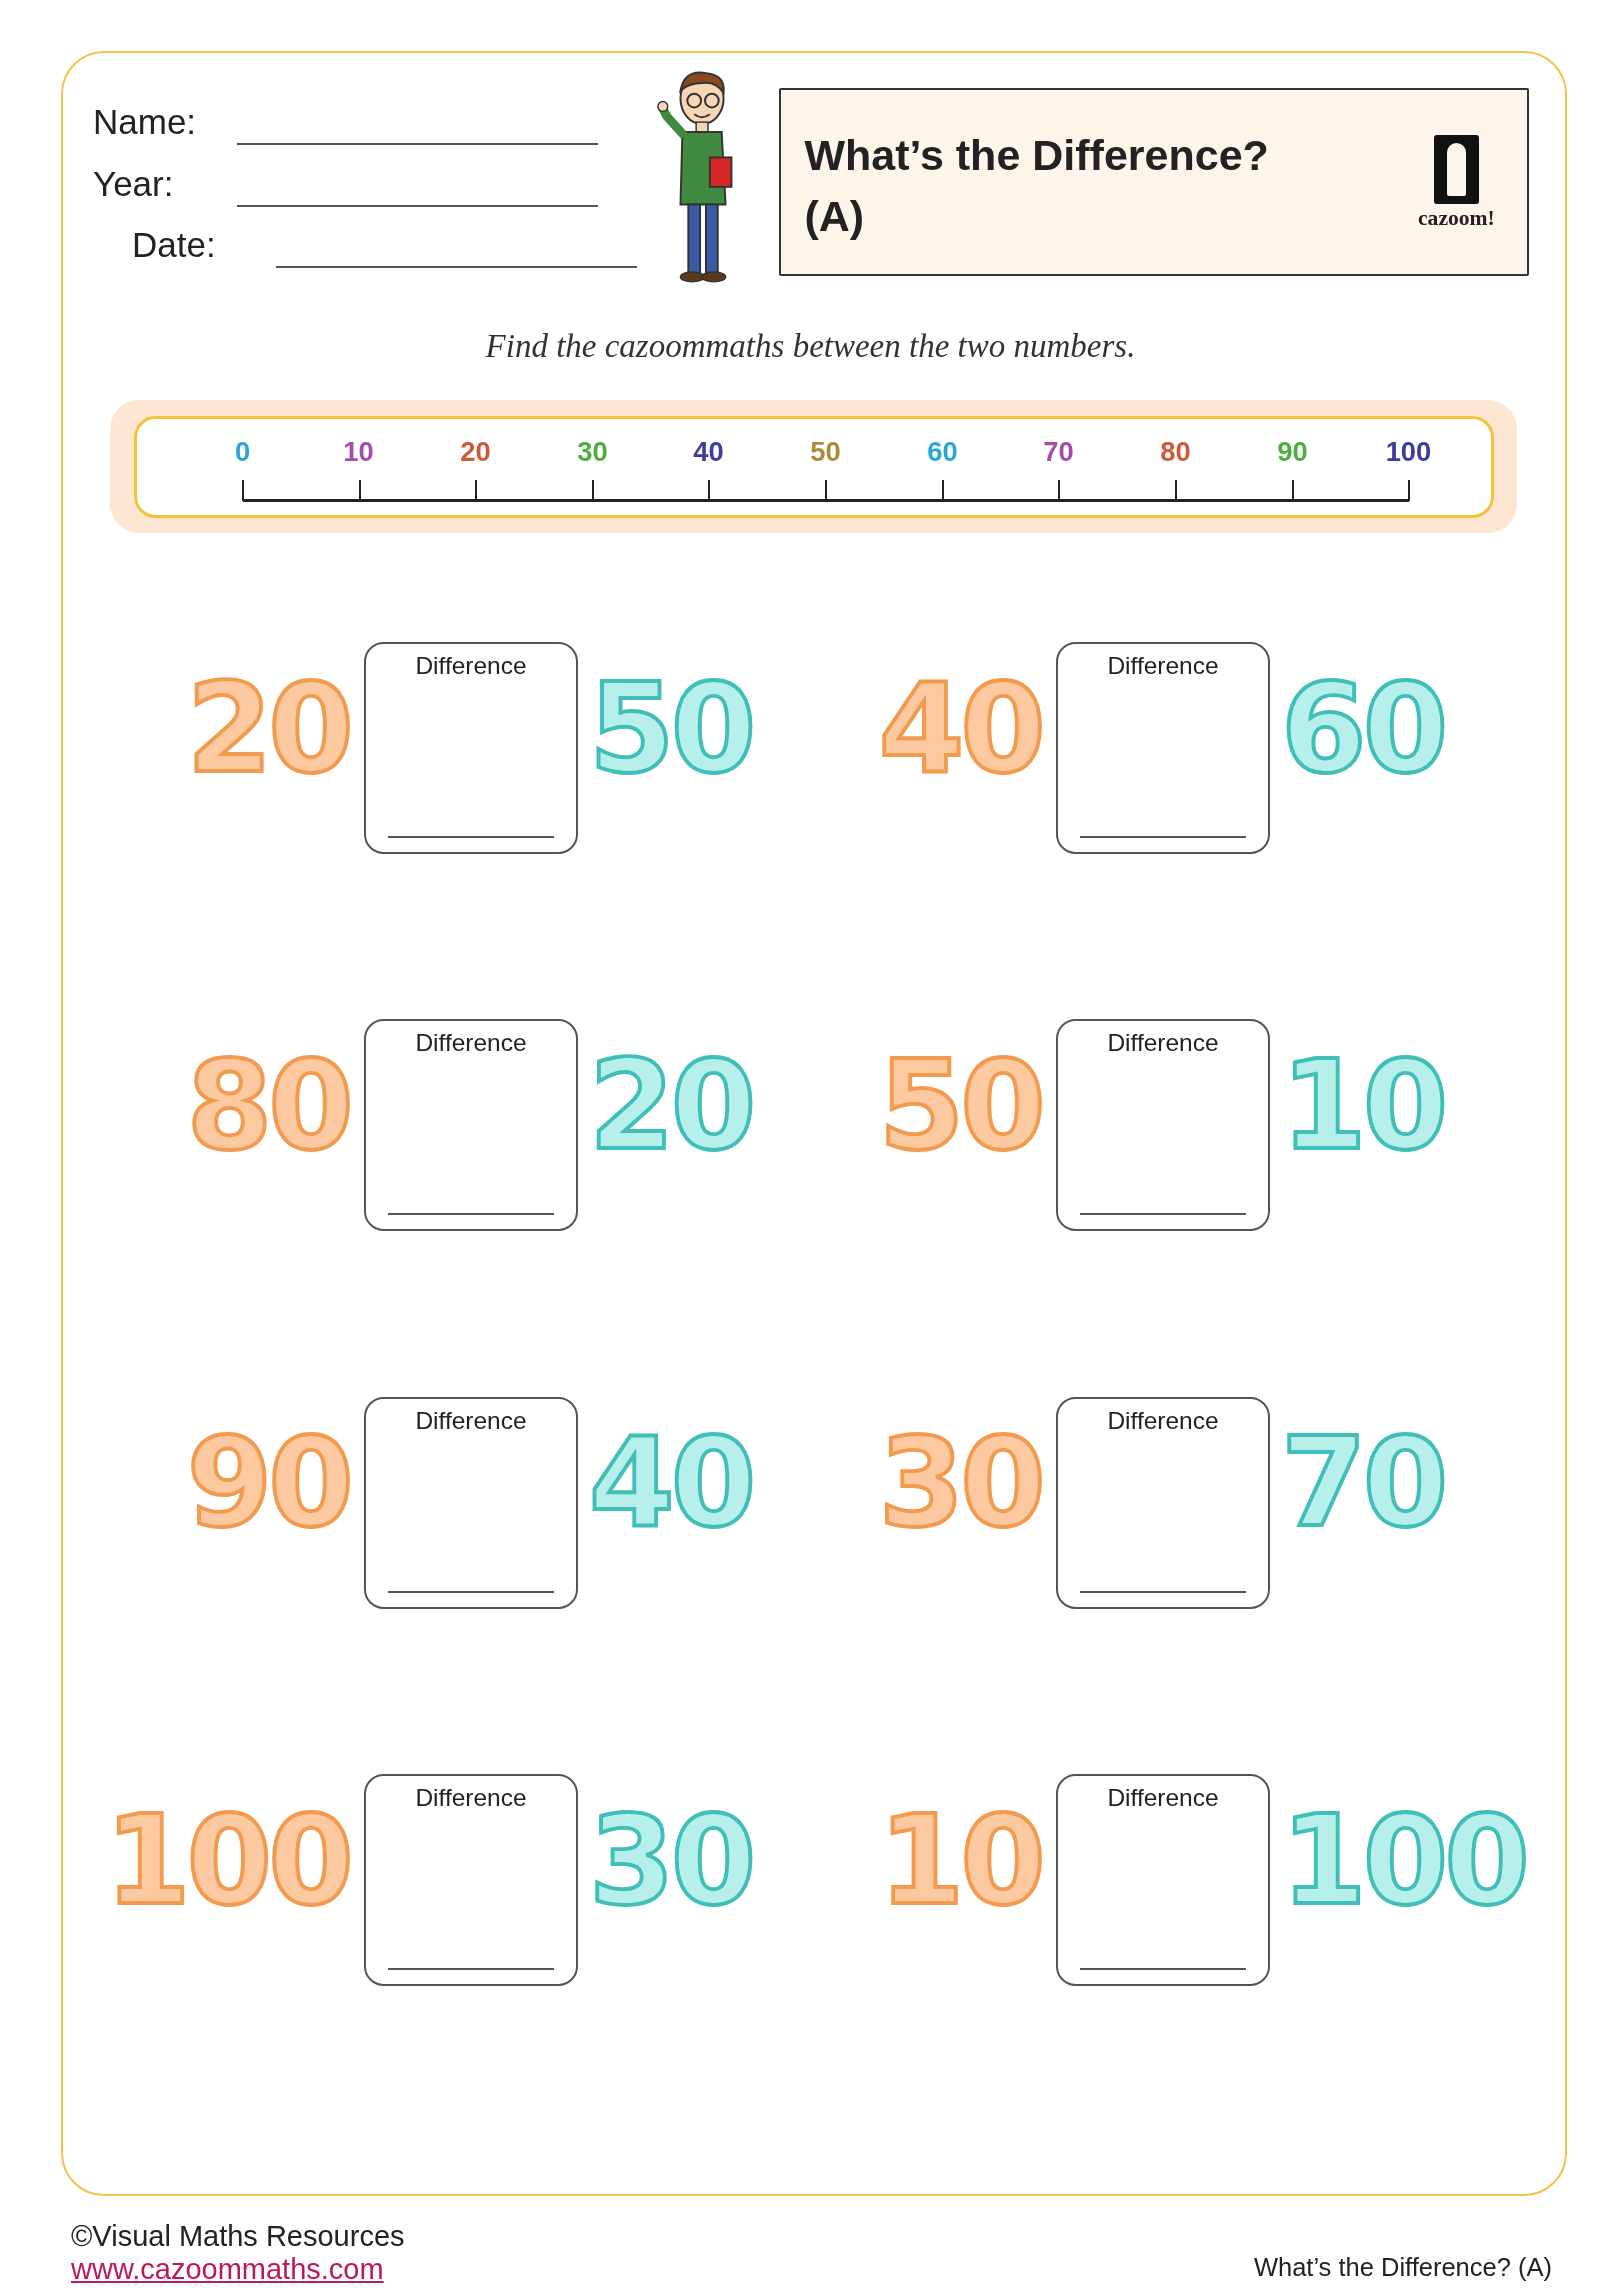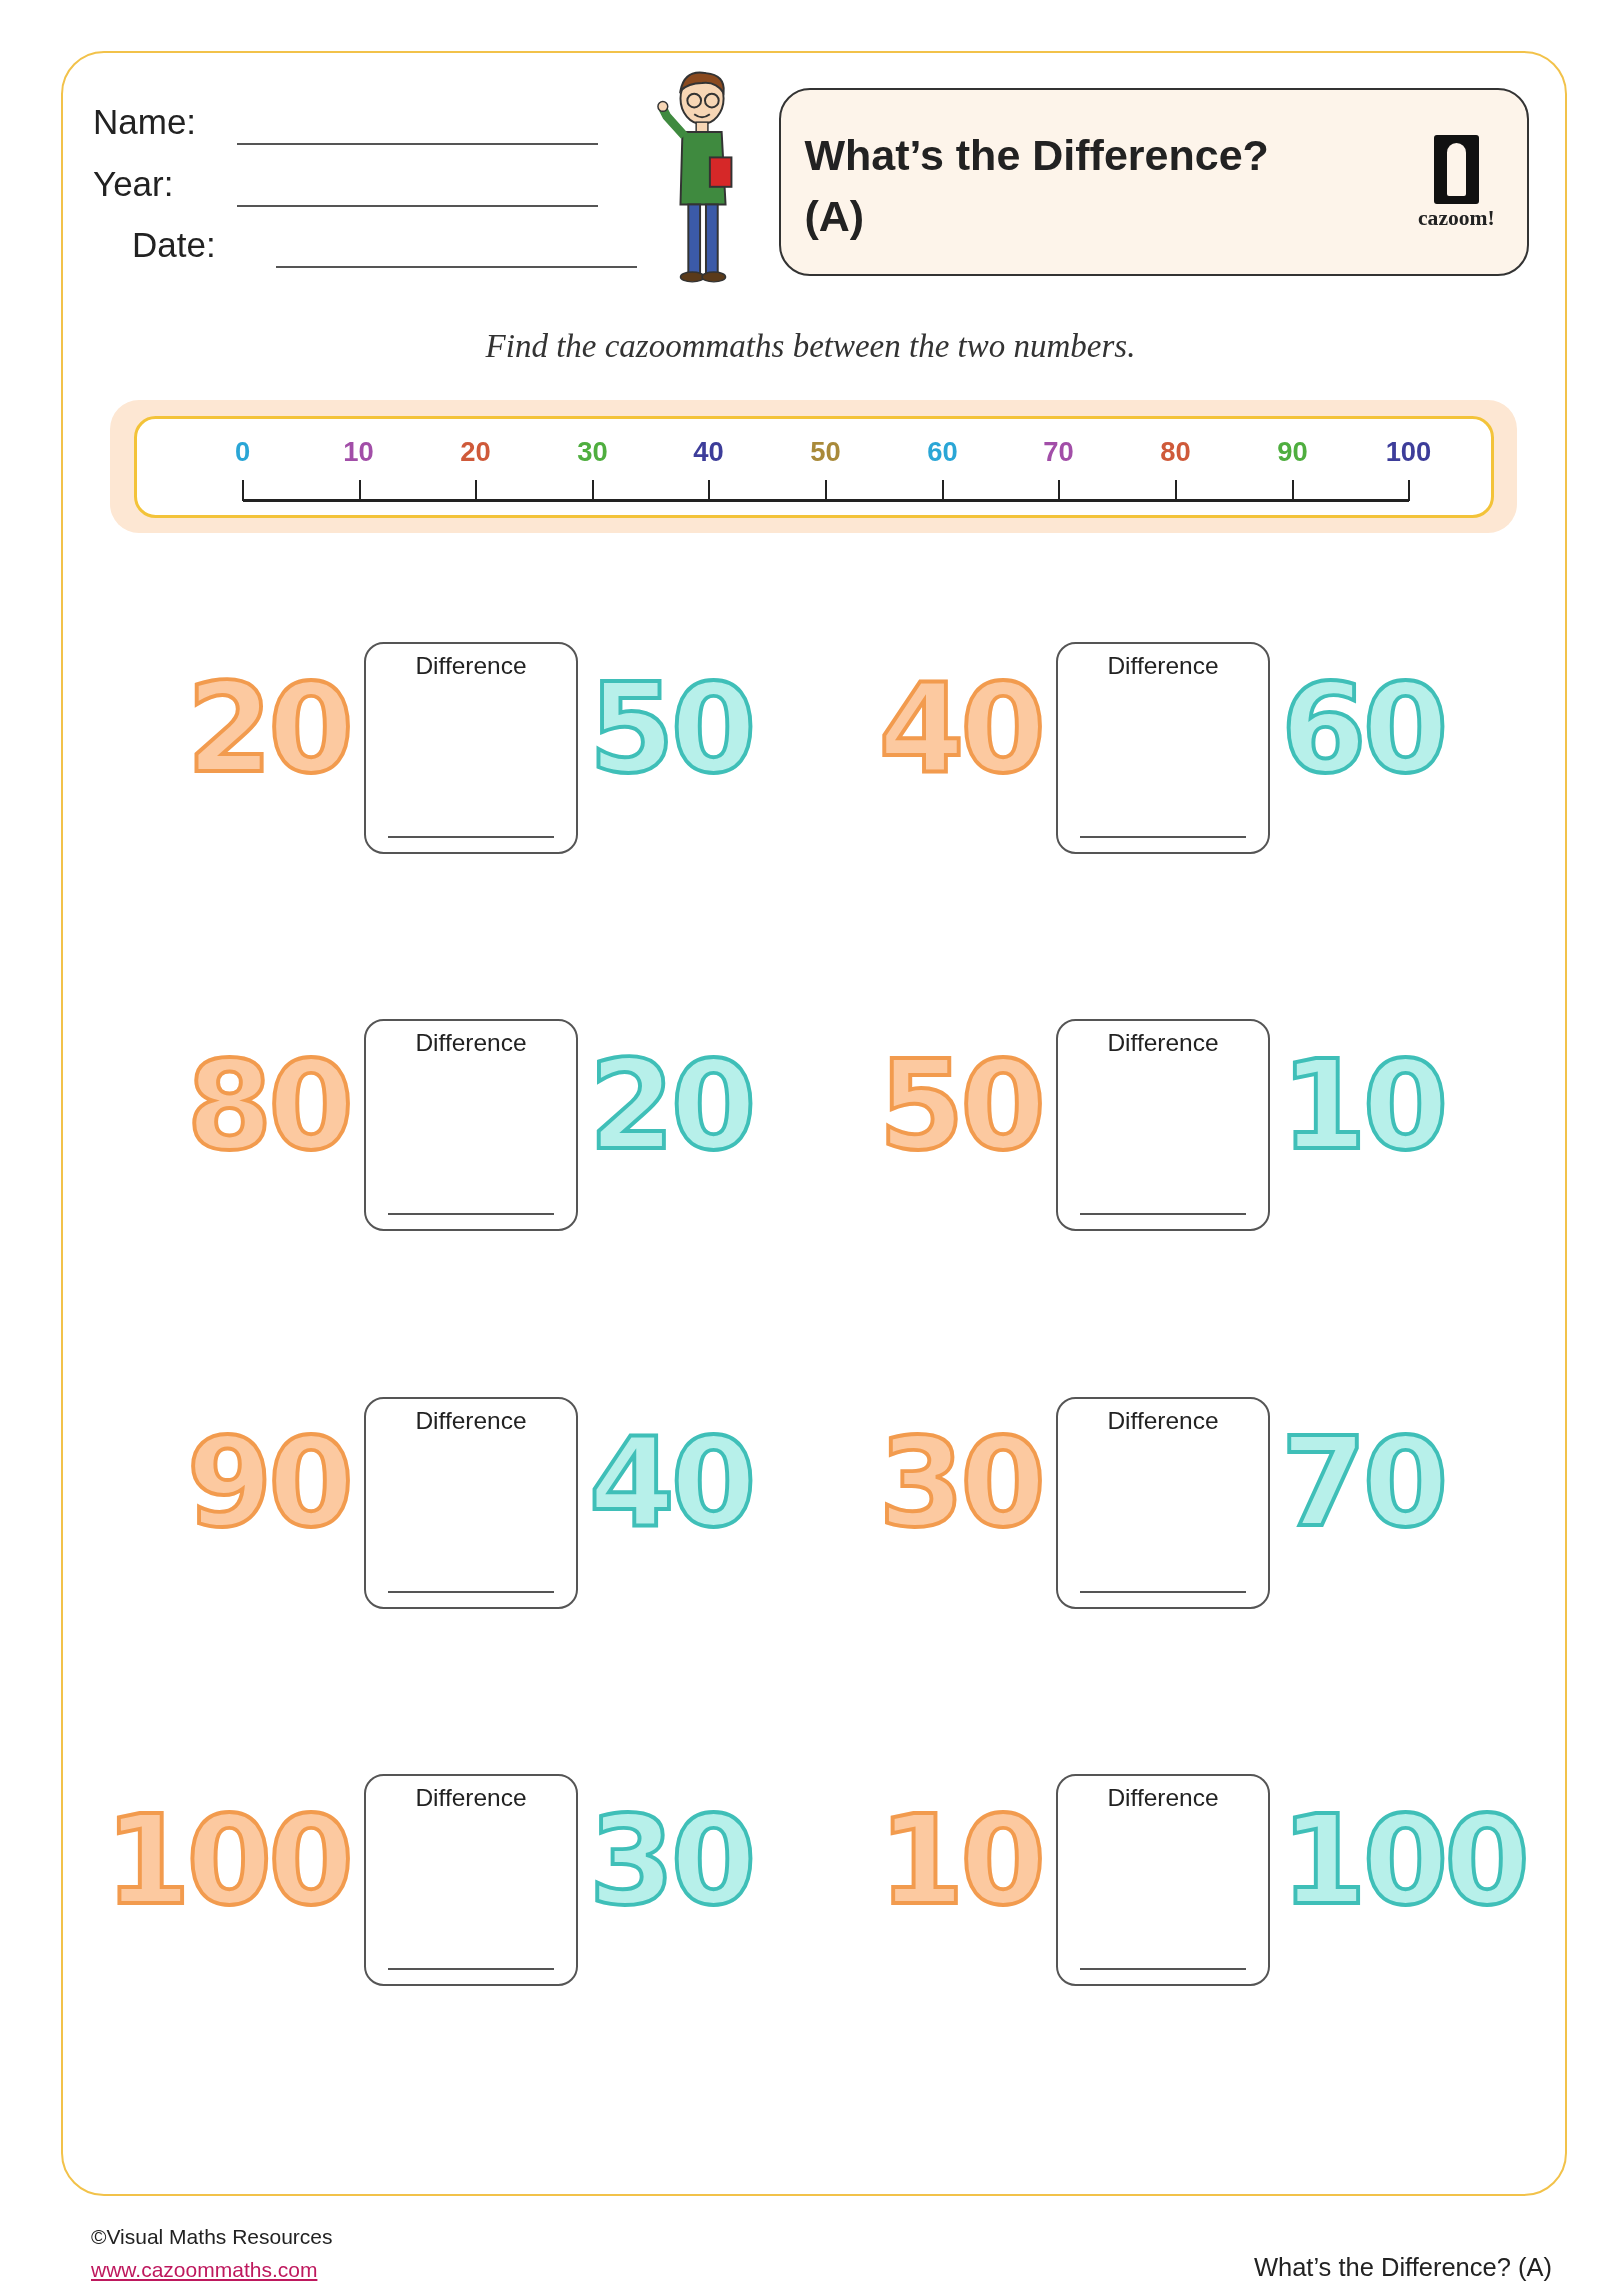--- a/index.html
+++ b/index.html
@@ -1,40 +1,40 @@
 <!DOCTYPE html>
 <html><head>
   <meta charset="utf-8">
   <style>
     html, body { margin: 0; padding: 0; background: #ffffff; }
     body { width: 1621px; height: 2293px; position: relative; overflow: hidden; font-family: "Liberation Sans", sans-serif; color: #222; }
     .page-border { position: absolute; left: 61px; top: 51px; width: 1506px; height: 2145px; border: 2.9px solid #f2c24a; border-radius: 43px; box-sizing: border-box; }
     .field-row { position: absolute; left: 93px; display: flex; align-items: flex-end; }
     .field-label { font-size: 35px; width: 144px; font-family: "Liberation Sans", sans-serif; }
     .field-line { position: absolute; left: 144px; width: 361px; border-bottom: 2px solid #555; }
-    .title-box { position: absolute; left: 779px; top: 88px; width: 750px; height: 188px; border: 2.9px solid #333; border-radius: 31px; background: #fdf4ea; box-sizing: border-box; }
+    .title-box { position: absolute; left: 779px; top: 88px; width: 750px; height: 188px; border: 2.9px solid #333; border-radius: 2px; background: #fdf4ea; box-sizing: border-box; }
     .title-text { position: absolute; left: 23.5px; top: 35px; font-size: 43px; font-weight: bold; line-height: 61px; color: #222; }
     .logo { position: absolute; right: 21.6px; top: 45px; width: 98px; text-align: center; }
     .logo-mark { width: 45px; height: 69px; margin: 0 auto; background: #111; position: relative; border-radius: 2.9px; }
     .logo-mark::after { content: ""; position: absolute; left: 12.7px; top: 7.8px; width: 19.6px; height: 53px; background: #fdf4ea; border-radius: 9.8px 9.8px 2px 2px; }
     .logo-text { font-family: "Liberation Serif", serif; font-weight: bold; font-size: 21.6px; margin-top: 2px; }
     .character { position: absolute; left: 655px; top: 67px; width: 98px; height: 221px; }
     .instruction { position: absolute; left: 0; width: 1621px; top: 328px; text-align: center; font-family: "Liberation Serif", serif; font-style: italic; font-size: 33px; color: #333; }
     .nl-outer { position: absolute; left: 110px; top: 400px; width: 1407px; height: 133px; background: #fde7d3; border-radius: 29px; }
     .nl-inner { position: absolute; left: 23.5px; top: 15.7px; width: 1360px; height: 102px; border: 3.9px solid #f3c339; border-radius: 21.6px; background: #fff; box-sizing: border-box; }
     .nl-axis { position: absolute; left: 106px; top: 80px; width: 1166px; height: 2.9px; background: #222; }
     .nl-tick { position: absolute; top: 61px; width: 2.9px; height: 21.6px; background: #222; }
     .nl-label { position: absolute; top: 17.6px; width: 78px; margin-left: -39px; text-align: center; font-size: 27.4px; font-weight: bold; }
     .num { position: absolute; font-size: 123px; font-weight: bold; font-family: "DejaVu Sans", sans-serif; letter-spacing: -3.9px; line-height: 1; }
     .num-left { color: #fcc9a0; -webkit-text-stroke: 3.9px #f29b4e; }
     .num-right { color: #b7f0ea; -webkit-text-stroke: 3.9px #3fbfb8; }
     .diff-box { position: absolute; width: 214px; height: 212px; border: 2.9px solid #555; border-radius: 19.6px; box-sizing: border-box; background: #fff; }
     .diff-label { position: absolute; left: 0; right: 0; top: 7.8px; text-align: center; font-size: 24.5px; color: #222; }
     .diff-line { position: absolute; left: 21.6px; right: 21.6px; bottom: 13.7px; border-bottom: 2px solid #555; }
-    .footer-left { position: absolute; left: 71px; top: 2220px; font-size: 21px; line-height: 33px; color: #222; margin-left: 20px; }
+    .footer-left { position: absolute; left: 71px; top: 2220px; font-size: 29px; line-height: 33px; color: #222; }
     .footer-left a { color: #be185d; text-decoration: underline; }
     .footer-right { position: absolute; right: 69px; top: 2253px; font-size: 25.5px; color: #222; text-align: right; }
   </style>
 </head>
 <body>
 
 <div class="page-border"></div>
 
 <div class="field-row" style="top:102px;">
   <span class="field-label">Name:</span>

